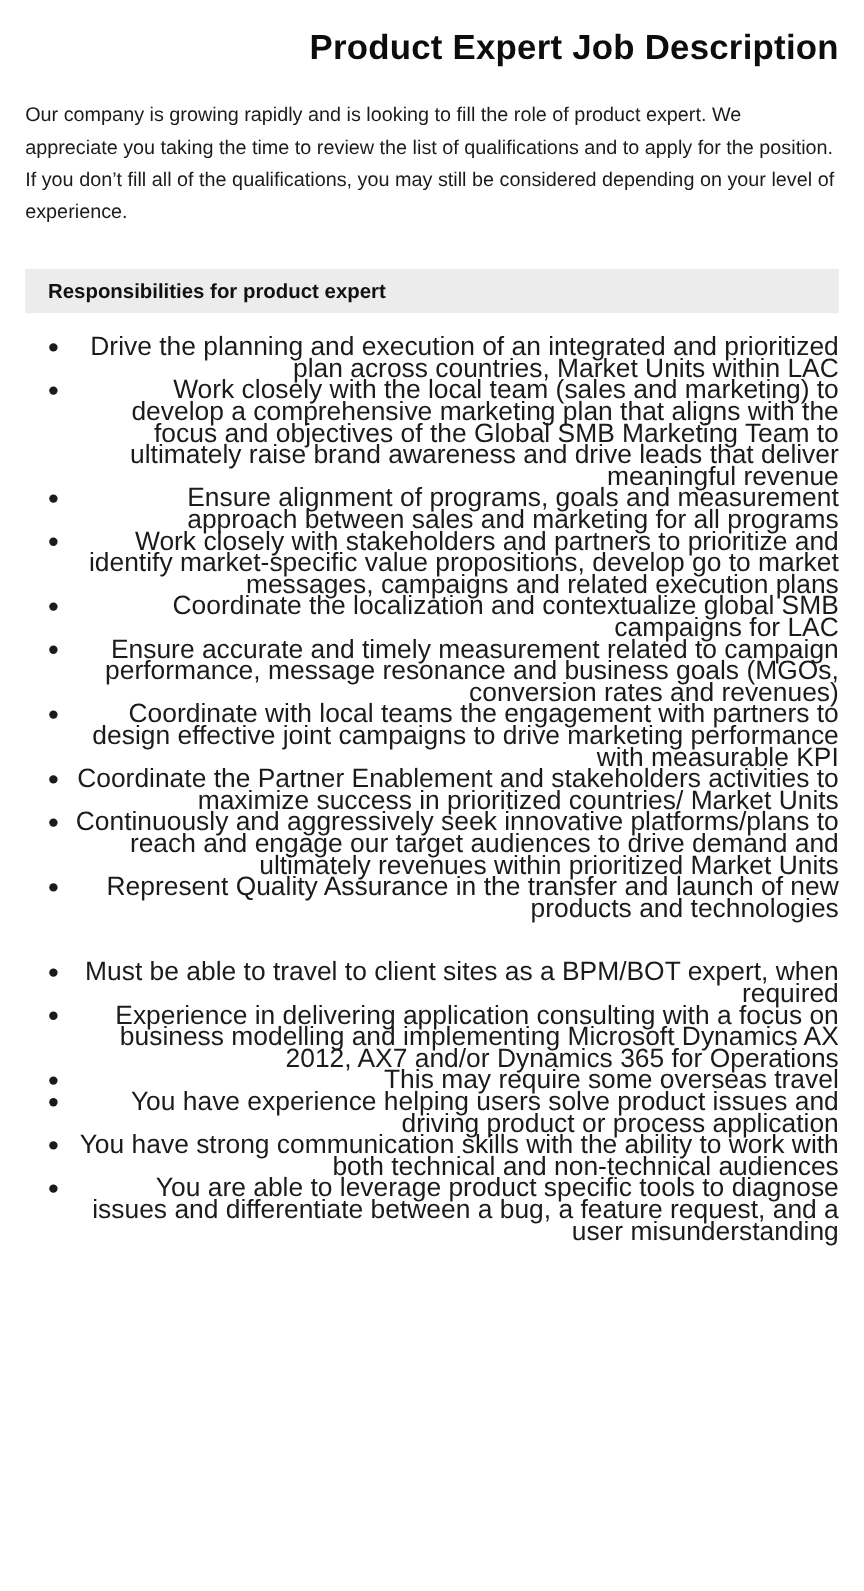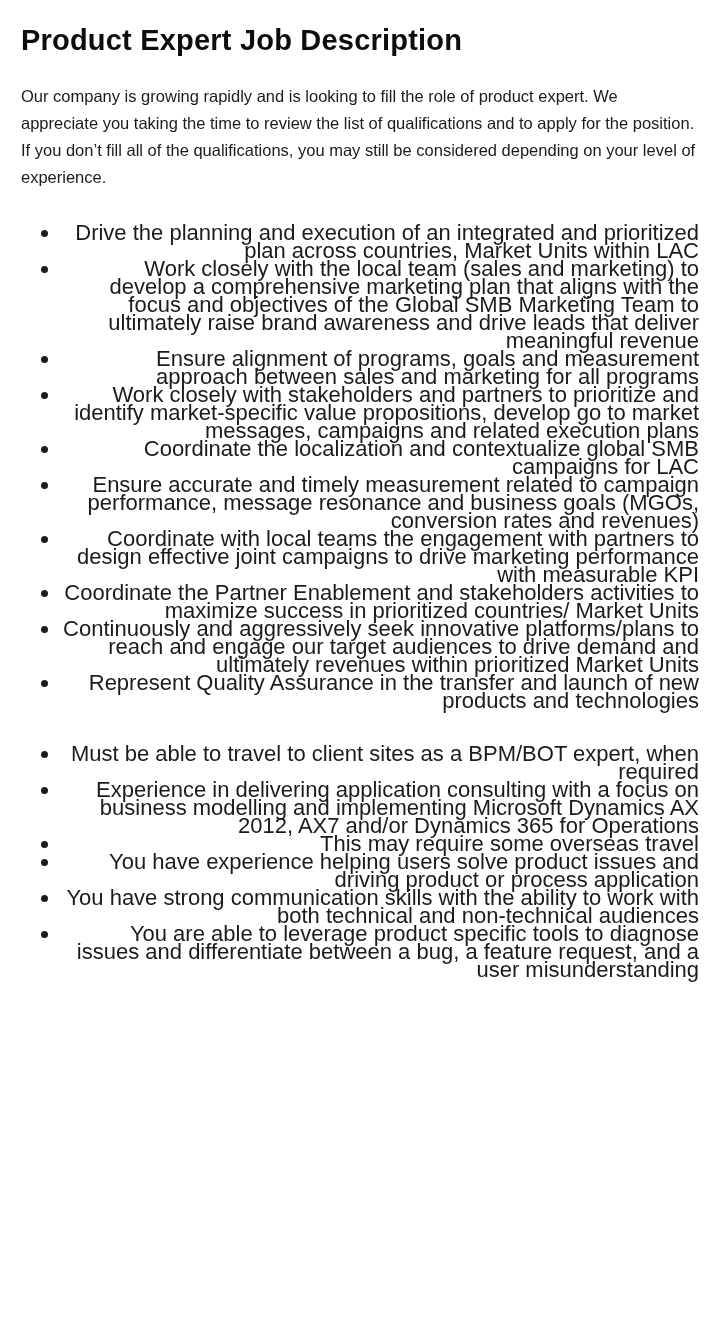--- a/index.html
+++ b/index.html
@@ -10,21 +10,21 @@
     font-family: "Liberation Sans", sans-serif;
     color: #1b1b1b;
     -webkit-font-smoothing: antialiased;
   }
   .page {
     padding: 0 21px 40px 21px;
   }
   h1.page-title {
     font-size: 29px;
     font-weight: 700;
-    text-align: left;
+    text-align: right;
     color: #0d0d0d;
     margin: 24px 0 26px 0;
     letter-spacing: 0.2px;
   }
   p.intro {
     font-size: 16.5px;
     line-height: 27px;
     margin: 16px 0 33px 0;
   }
   .section-heading {
@@ -55,20 +55,21 @@
 </head>
 <body>
 
 <main class="page">
 
   <h1 class="page-title">Product Expert Job Description</h1>
 
   <p class="intro">Our company is growing rapidly and is looking to fill the role of product expert. We appreciate you taking the time to review the list of qualifications and to apply for the position. If you don’t fill all of the qualifications, you may still be considered depending on your level of experience.</p>
 
   <section>
+    <div class="section-heading">Responsibilities for product expert</div>
     <ul class="bullet-list">
       <li>Drive the planning and execution of an integrated and prioritized plan across countries, Market Units within LAC</li>
       <li>Work closely with the local team (sales and marketing) to develop a comprehensive marketing plan that aligns with the focus and objectives of the Global SMB Marketing Team to ultimately raise brand awareness and drive leads that deliver meaningful revenue</li>
       <li>Ensure alignment of programs, goals and measurement approach between sales and marketing for all programs</li>
       <li>Work closely with stakeholders and partners to prioritize and identify market-specific value propositions, develop go to market messages, campaigns and related execution plans</li>
       <li>Coordinate the localization and contextualize global SMB campaigns for LAC</li>
       <li>Ensure accurate and timely measurement related to campaign performance, message resonance and business goals (MGOs, conversion rates and revenues)</li>
       <li>Coordinate with local teams the engagement with partners to design effective joint campaigns to drive marketing performance with measurable KPI</li>
       <li>Coordinate the Partner Enablement and stakeholders activities to maximize success in prioritized countries/ Market Units</li>
       <li>Continuously and aggressively seek innovative platforms/plans to reach and engage our target audiences to drive demand and ultimately revenues within prioritized Market Units</li>

